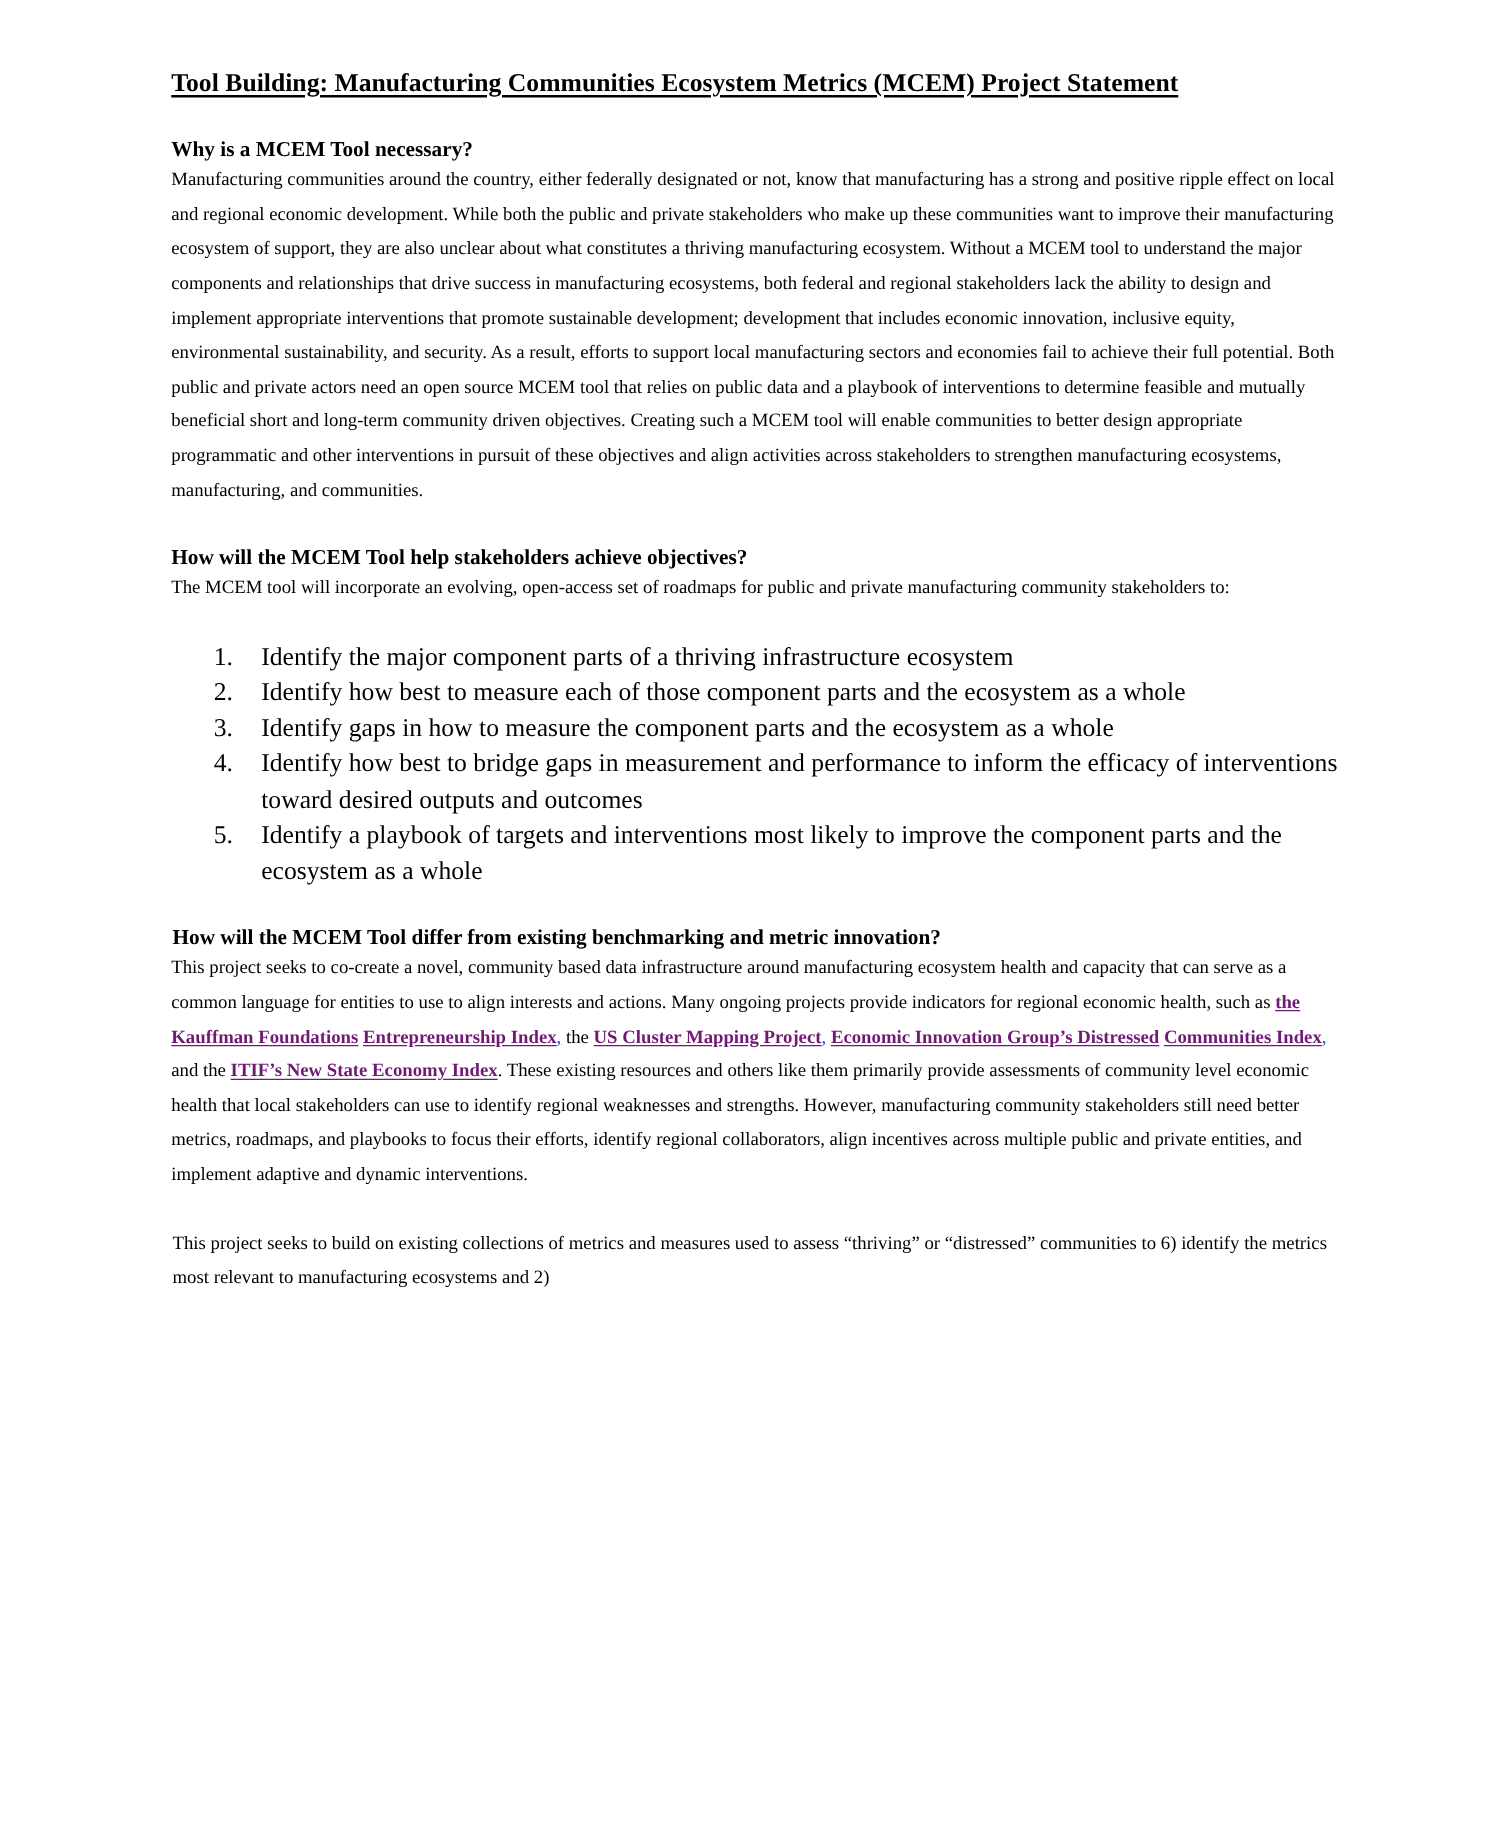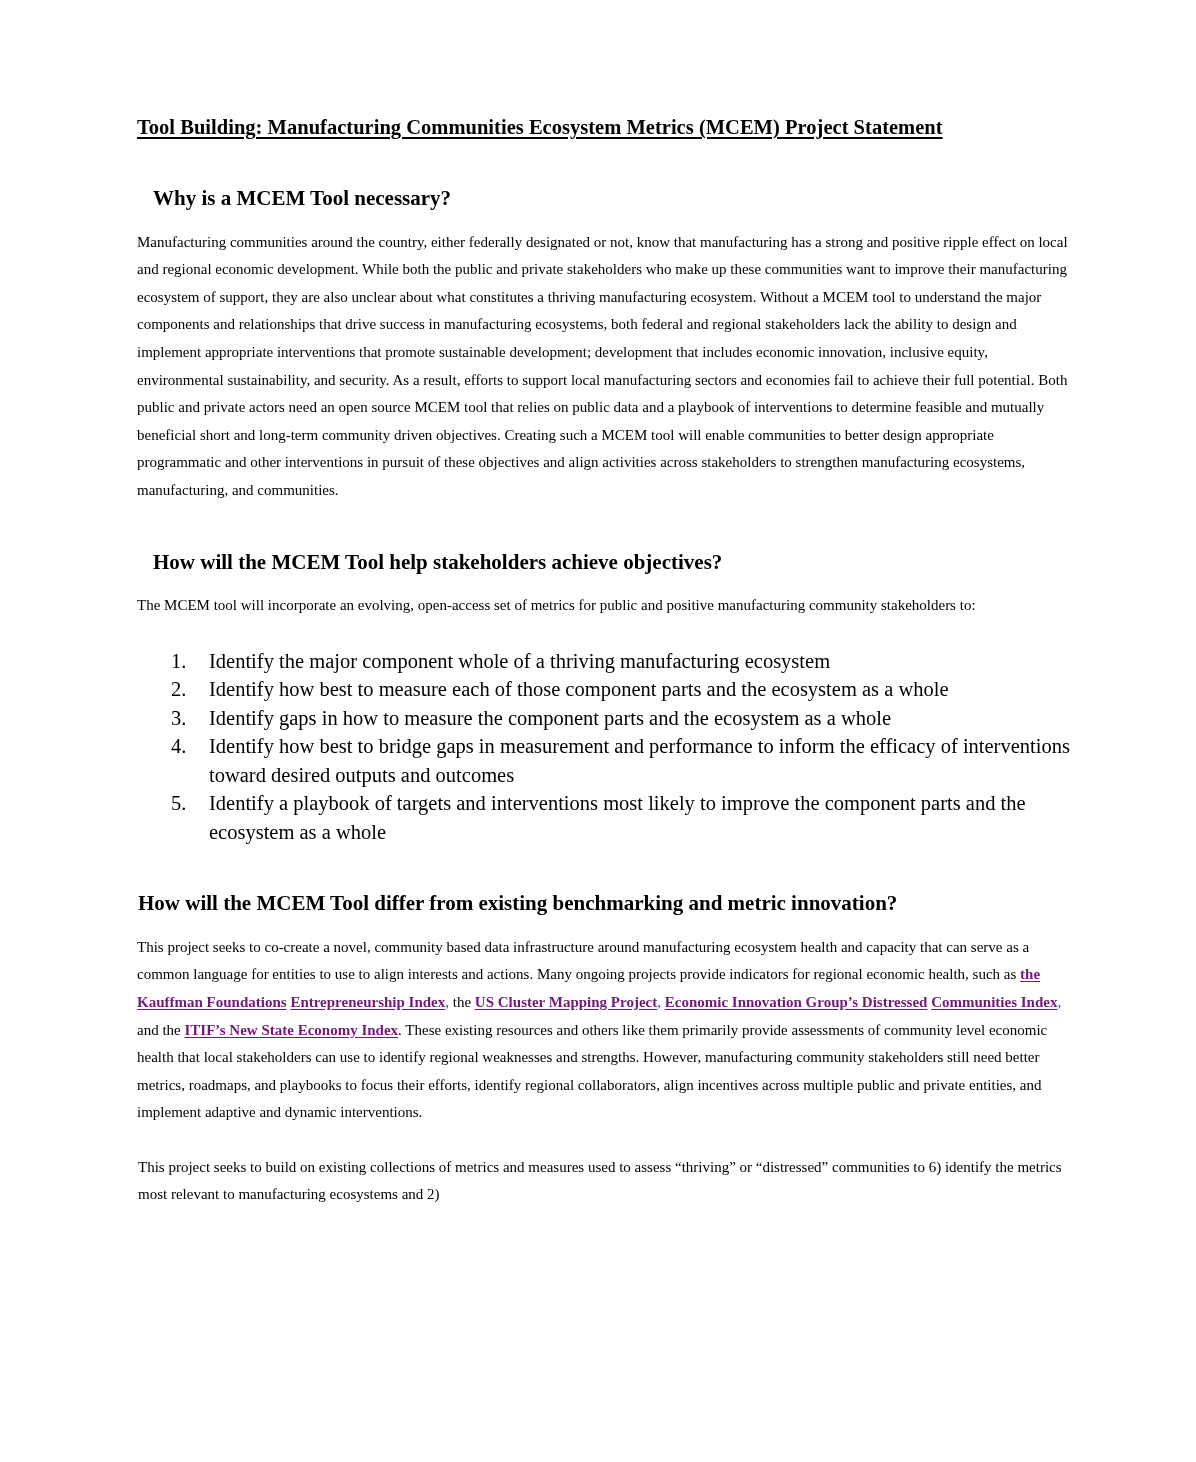--- a/index.html
+++ b/index.html
@@ -12,38 +12,38 @@
     height: 1462px;
     font-family: "Liberation Serif", "DejaVu Serif", serif;
     color: #000000;
     -webkit-font-smoothing: antialiased;
   }
   .page {
     position: relative;
     width: 1196px;
     height: 1377px;
     box-sizing: border-box;
-    padding: 114px 126px 0 137px;
+    padding: 54px 126px 0 137px;
     background: #ffffff;
     overflow: hidden;
   }
   .doc-title {
     font-size: 20.5px;
     font-weight: bold;
     text-decoration: underline;
     text-underline-offset: 3px;
     line-height: 1.32;
     margin: 0 0 0 0;
     letter-spacing: 0.02px;
   }
   .section-heading {
-    font-size: 21px;
+    font-size: 17px;
     font-weight: bold;
     line-height: 1.36;
-    margin: 16px;
+    margin: 0;
   }
   .para {
     font-size: 15px;
     line-height: 27.6px;
     margin: 0;
     text-align: left;
   }
   .spacer-lg { height: 27px; }
   .spacer-md { height: 27px; }
 
@@ -83,28 +83,28 @@
   <h1 class="doc-title">Tool Building: Manufacturing Communities Ecosystem Metrics (MCEM) Project Statement</h1>
 
   <div class="spacer-lg"></div>
 
   <h2 class="section-heading">Why is a MCEM Tool necessary?</h2>
   <p class="para">Manufacturing communities around the country, either federally designated or not, know that manufacturing has a strong and positive ripple effect on local and regional economic development. While both the public and private stakeholders who make up these communities want to improve their manufacturing ecosystem of support, they are also unclear about what constitutes a thriving manufacturing ecosystem. Without a MCEM tool to understand the major components and relationships that drive success in manufacturing ecosystems, both federal and regional stakeholders lack the ability to design and implement appropriate interventions that promote sustainable development; development that includes economic innovation, inclusive equity, environmental sustainability, and security. As a result, efforts to support local manufacturing sectors and economies fail to achieve their full potential. Both public and private actors need an open source MCEM tool that relies on public data and a playbook of interventions to determine feasible and mutually beneficial short and long-term community driven objectives. Creating such a MCEM tool will enable communities to better design appropriate programmatic and other interventions in pursuit of these objectives and align activities across stakeholders to strengthen manufacturing ecosystems, manufacturing, and communities.</p>
 
   <div class="spacer-md"></div>
 
   <h2 class="section-heading">How will the MCEM Tool help stakeholders achieve objectives?</h2>
-  <p class="para">The MCEM tool will incorporate an evolving, open-access set of metrics for public and positive manufacturing community stakeholders to:</p>
+  <p class="para">The MCEM tool will incorporate an evolving, open-access set of roadmaps for public and private manufacturing community stakeholders to:</p>
 
   <div class="spacer-md"></div>
 
   <ol class="objectives">
     <li>
       <span class="num">1.</span>
-      <span>Identify the major component whole of a thriving manufacturing ecosystem</span>
+      <span>Identify the major component parts of a thriving infrastructure ecosystem</span>
     </li>
     <li>
       <span class="num">2.</span>
       <span>Identify how best to measure each of those component parts and the ecosystem as a whole</span>
     </li>
     <li>
       <span class="num">3.</span>
       <span>Identify gaps in how to measure the component parts and the ecosystem as a whole</span>
     </li>
     <li>

